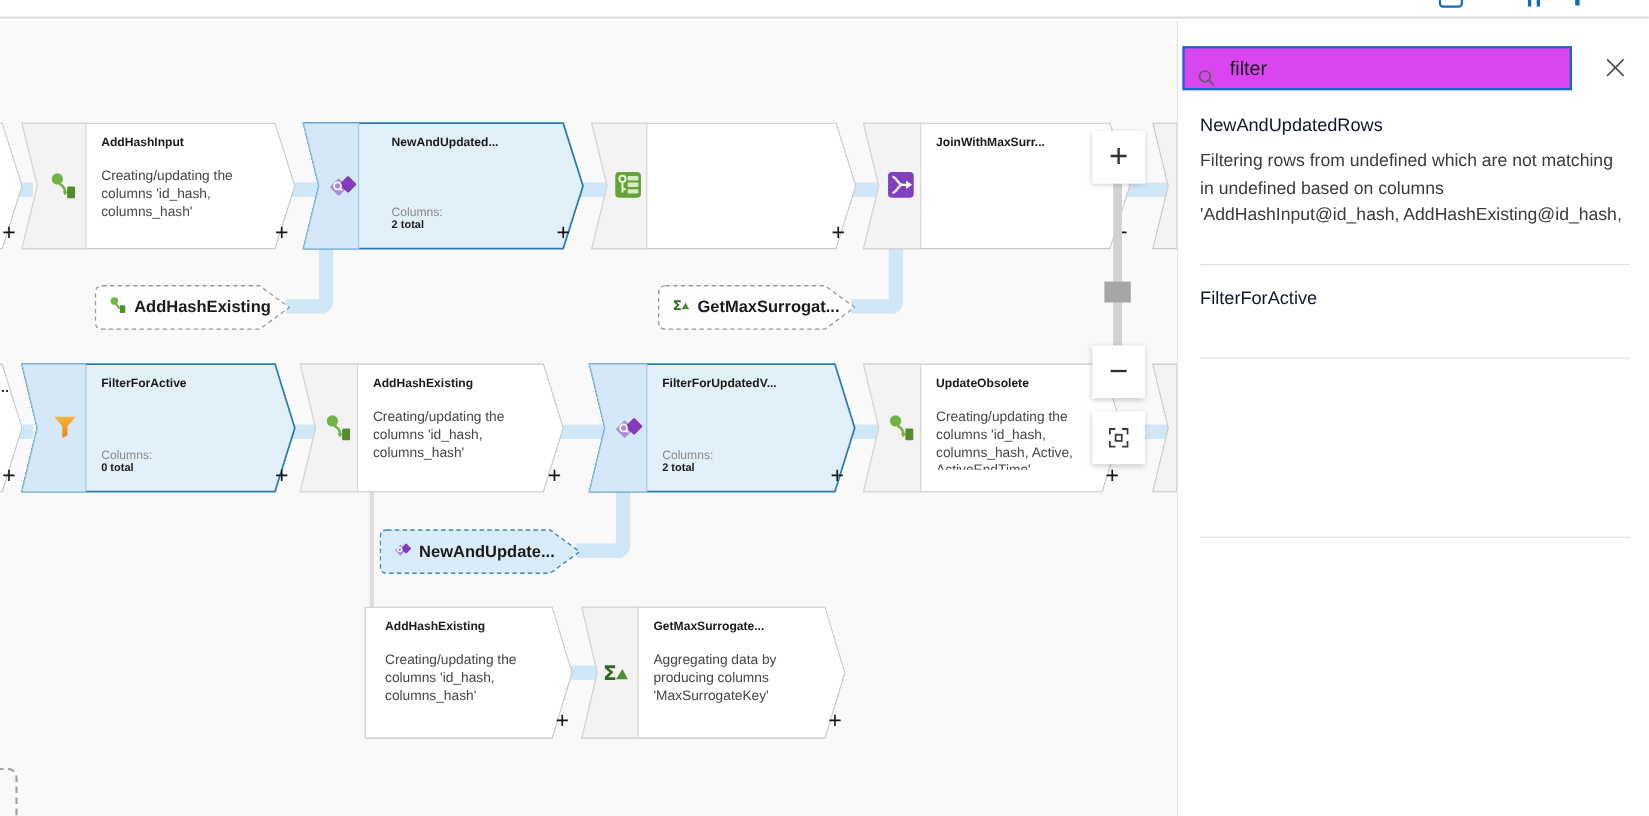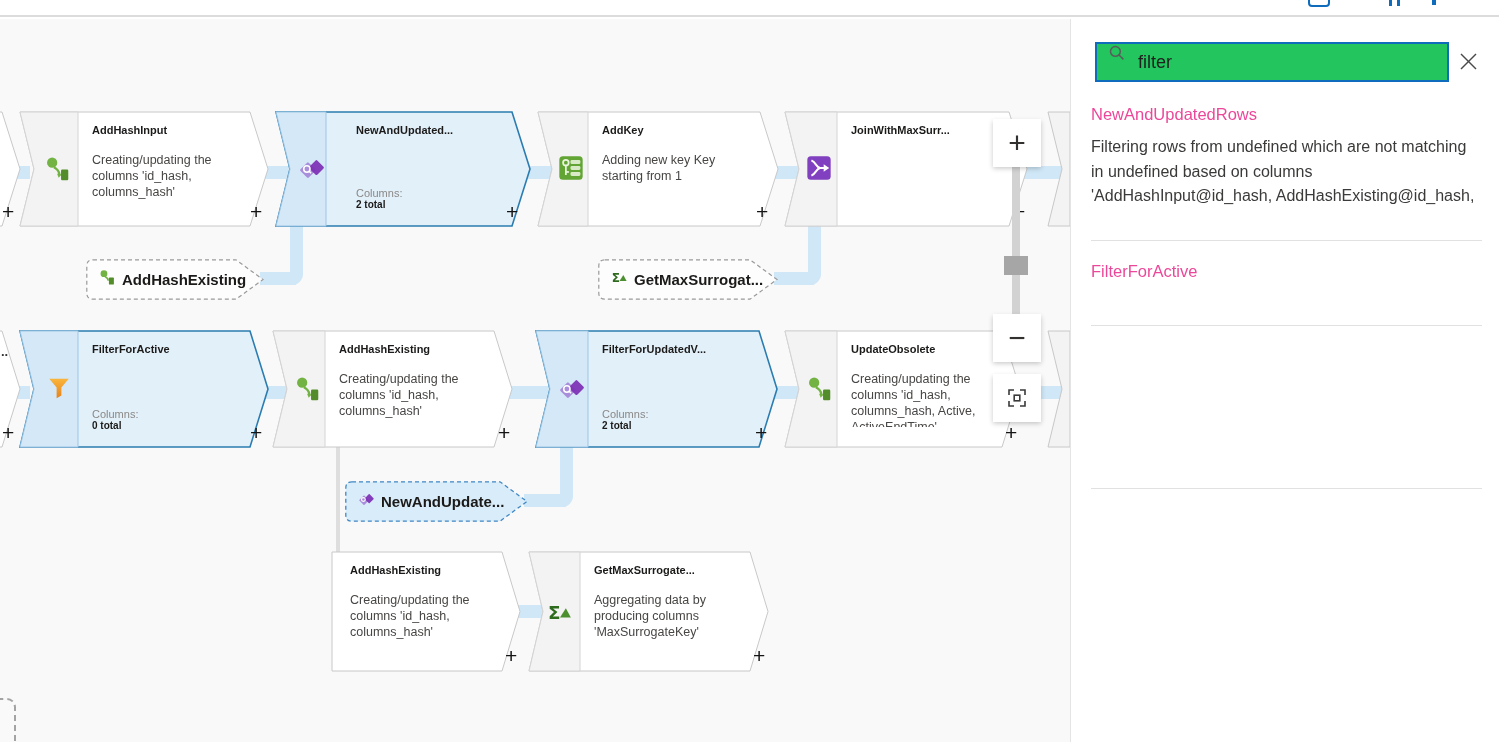--- a/index.html
+++ b/index.html
@@ -50,29 +50,29 @@
     font-size:30px; font-weight:300; color:#323130; }
   .ztrack { position:absolute; left:1012px; width:8px; background:#d2d2d2; }
   .zthumb { position:absolute; left:1004px; width:24px; height:19px; background:#a6a6a6; }
 
   .dashed-frag { position:absolute; left:-62px; top:679px; width:78px; height:220px;
     border:2px dashed #a3a3a3; border-radius:9px; }
 
   
   .panel { position:absolute; left:1070px; top:19px; width:429px; height:723px; background:#fff;
     border-left:1px solid #e4e4e4; }
-  .searchwrap { position:absolute; left:24px; top:23px; width:354px; height:40px;
-    border:2px solid #0f6cbd; background:#22c55e; display:flex; align-items:flex-start; }
+  .searchwrap { position:absolute; left:4px; top:23px; width:354px; height:40px;
+    border:2px solid #0f6cbd; background:#d946ef; display:flex; align-items:flex-end; }
   .searchwrap .mag { margin-left:11px; flex:0 0 auto; display:flex; }
   .searchwrap input { border:none; outline:none; flex:1; height:100%; margin-left:12px;
     font-size:18px; color:#201f1e; font-family:"Liberation Sans", sans-serif; background:transparent; }
   .close-x { position:absolute; left:385px; top:30px; width:24px; height:24px; display:flex;
     align-items:center; justify-content:center; cursor:pointer; }
   .result { position:absolute; left:20px; width:392px; }
-  .result .rname { font-size:16.5px; color:#ec4899; cursor:pointer; }
+  .result .rname { font-size:16.5px; color:#0f172a; cursor:pointer; }
   .result .rdesc { margin-top:11px; font-size:16px; line-height:24.5px; color:#3b3a39; }
   .rdivider { position:absolute; left:20px; width:391px; height:1px; background:#e1e1e1; }
 </style>
 </head>
 <body>
 
 <div class="stage">
 
   <div class="topbar">
     <div class="tb-frag box"></div>
@@ -182,24 +182,20 @@
         <svg width="28" height="28" viewBox="0 0 24 24">
           <rect x="2" y="2" width="20" height="20" rx="3" fill="#63a535"></rect>
           <circle cx="7.6" cy="7.4" r="2.4" stroke="#eaf4de" stroke-width="1.5" fill="none"></circle>
           <line x1="7.6" y1="9.8" x2="7.6" y2="18" stroke="#eaf4de" stroke-width="1.5"></line>
           <line x1="7.6" y1="15.4" x2="10.2" y2="15.4" stroke="#eaf4de" stroke-width="1.5"></line>
           <rect x="11.6" y="5.2" width="8.4" height="3.4" rx="1" fill="#d7e9c6"></rect>
           <rect x="11.6" y="10.3" width="8.4" height="3.4" rx="1" fill="#d7e9c6"></rect>
           <rect x="11.6" y="15.4" width="8.4" height="3.4" rx="1" fill="#d7e9c6"></rect>
         </svg>
       </span>
-      <div class="content" style="left:64px;width:152px">
-        <div class="title">AddKey</div>
-        <div class="desc">Adding new key Key starting from 1</div>
-      </div>
     </div>
     <div class="plus" style="left:756px;top:183px">+</div>
 
     <div class="node" style="left:785px;top:93px;width:242px;height:114px">
       <svg class="shape" width="242" height="114">
         <polygon points="0,0 224,0 242,57 224,114 0,114 14,57" fill="#ffffff" stroke="#c8c8c8" stroke-width="1"></polygon>
         <polygon points="0,0 52,0 52,114 0,114 14,57" fill="#f3f3f3" stroke="#d4d4d4" stroke-width="1"></polygon>
       </svg>
       <span class="node-icon" style="left:20px;top:42px">
         <svg width="28" height="28" viewBox="0 0 24 24">

